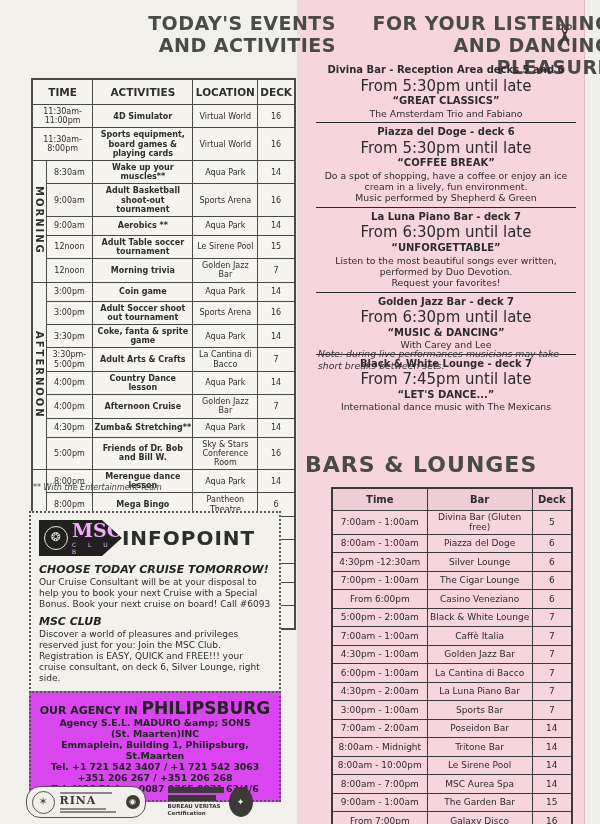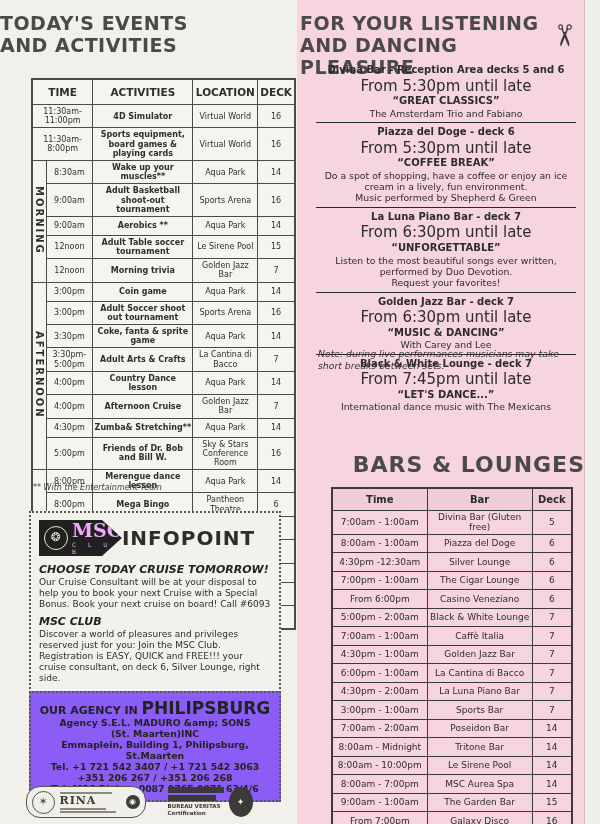--- a/index.html
+++ b/index.html
@@ -2,21 +2,21 @@
 <html><head>
 <meta charset="utf-8">
 <style>
   html,body{margin:0;padding:0;}
   body{font-family:"DejaVu Sans","Liberation Sans",sans-serif;}
   #page{position:relative;width:600px;height:824px;background:#f7d5de;overflow:hidden;}
   #scan-edge{position:absolute;right:0;top:0;width:15px;height:824px;background:#edefe8;border-left:1px solid #e3b9c4;}
   #left-paper{position:absolute;left:0;top:0;width:297px;height:824px;background:#f2f0eb;}
 
   
-  .page-title{position:absolute;text-align:left;font-weight:bold;color:#4a4a48;font-size:19px;line-height:1.15;letter-spacing:.5px;}
+  .page-title{position:absolute;text-align:right;font-weight:bold;color:#4a4a48;font-size:19px;line-height:1.15;letter-spacing:.5px;margin-left:39px;}
   #left-title{left:0;top:13px;width:297px;}
   #right-title{left:300px;top:13px;width:272px;}
 
   #events-table{position:absolute;left:31px;top:78px;width:265px;border-collapse:collapse;background:#f6f4ef;}
   #events-table th,#events-table td{border:1px solid #4a4a4a;color:#2e2e2e;}
   #events-table{border:2px solid #4a4a4a;}
   #events-table th{font-size:10.5px;font-weight:bold;padding:6px 2px;text-align:center;}
   #events-table td{font-size:8px;line-height:1.15;padding:2px 1px;text-align:center;height:14px;}
   #events-table td.time-cell{font-size:8px;}
   #events-table td.activity-cell{font-weight:bold;}
@@ -30,21 +30,21 @@
   #msc-logo{position:relative;width:118px;height:36px;background:#20201e;clip-path:polygon(0 0,76% 0,100% 50%,76% 100%,0 100%);display:flex;align-items:center;padding-left:5px;box-sizing:border-box;}
   #msc-emblem{width:22px;height:22px;border-radius:50%;border:1.5px solid #e8e6df;color:#e8e6df;font-size:12px;line-height:20px;text-align:center;flex:0 0 auto;}
   #msc-logo .wordmark{margin-left:4px;color:#f0abfc;}
   #msc-logo .wordmark .msc{font-family:"DejaVu Serif","Liberation Serif",serif;font-size:19px;font-weight:bold;line-height:1;}
   #msc-logo .wordmark .club{font-size:6px;letter-spacing:5px;margin-top:1px;}
   #infopoint-title{font-size:20px;font-weight:bold;color:#2d2d2d;letter-spacing:1px;margin-right:16px;}
   .ip-heading{font-size:11px;font-weight:bold;color:#222;margin-top:6px;font-style:italic;}
   .ip-body{font-size:9px;line-height:1.2;color:#2c2c2c;margin-top:1px;}
 
   
-  #agency-box{position:absolute;left:29px;top:691px;width:252px;border:2px dotted #555;padding:5px 4px;background:#8b5cf6;box-sizing:border-box;text-align:center;color:#222;}
+  #agency-box{position:absolute;left:29px;top:691px;width:252px;border:2px dotted #555;padding:5px 4px;background:#d946ef;box-sizing:border-box;text-align:center;color:#222;}
   #agency-title{font-size:11px;font-weight:bold;}
   #agency-title .city{font-size:17px;}
   .agency-line{font-size:9.3px;font-weight:bold;line-height:1.18;}
 
   
   #cert-row{position:absolute;left:0;top:786px;width:297px;display:flex;justify-content:center;gap:22px;}
   #rina-logo{width:120px;height:32px;border:1.5px solid #55524c;border-radius:14px;display:flex;align-items:center;padding:2px 5px;box-sizing:border-box;background:#f1efe9;}
   #rina-emblem{width:21px;height:21px;border-radius:50%;border:1.5px solid #55524c;color:#55524c;font-size:11px;line-height:19px;text-align:center;}
   #rina-text{margin-left:5px;flex:1;}
   #rina-name{font-family:"DejaVu Serif","Liberation Serif",serif;font-size:11px;font-weight:bold;color:#3c3a36;letter-spacing:1px;}
@@ -58,21 +58,21 @@
   
   #scissors{position:absolute;left:552px;top:18px;font-size:30px;color:#3a3a3a;transform:rotate(90deg);}
   #venue-list{position:absolute;left:316px;top:64px;width:260px;text-align:center;color:#2c2c2c;}
   .venue-name{font-size:10px;font-weight:bold;line-height:1.25;}
   .venue-time{font-size:15px;line-height:1.25;}
   .venue-show{font-size:10px;font-weight:bold;line-height:1.25;}
   .venue-line{font-size:9.3px;line-height:1.22;}
   .venue-sep{border-bottom:1.5px solid #2a2a2a;margin:3px 0 3px 0;}
   #listening-note{position:absolute;left:318px;top:348px;width:250px;font-size:9.3px;font-style:italic;color:#333;line-height:1.3;text-align:left;}
 
-  #bars-title{position:absolute;left:305px;top:452px;width:280px;text-align:right;font-size:22px;font-weight:bold;color:#4a4a48;letter-spacing:1px;}
+  #bars-title{position:absolute;left:305px;top:452px;width:280px;text-align:left;font-size:22px;font-weight:bold;color:#4a4a48;letter-spacing:1px;}
   #bars-table{position:absolute;left:331px;top:487px;width:242px;border-collapse:collapse;}
   #bars-table{border:2px solid #3a3a3a;}
   #bars-table th,#bars-table td{border:1px solid #3a3a3a;color:#2c2c2c;text-align:center;}
   #bars-table th{font-size:10px;font-weight:bold;padding:5px 2px;background:rgba(0,0,0,0.035);}
   #bars-table td{font-size:9px;padding:1px 2px;height:15.5px;line-height:1.15;}
 </style>
 </head>
 <body>
 
 <div id="page">

